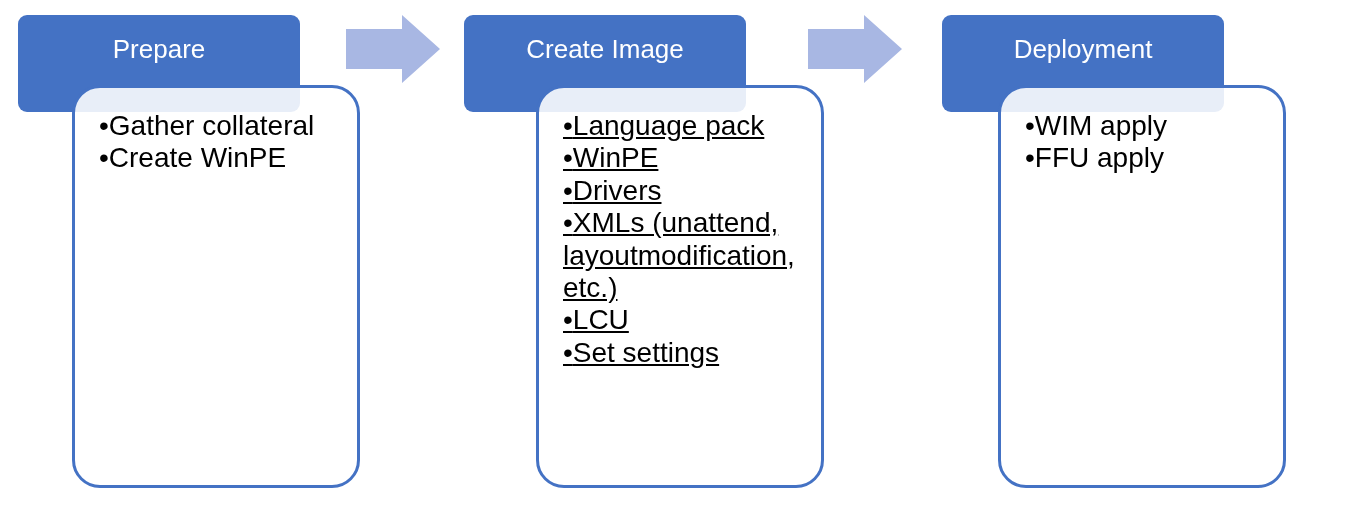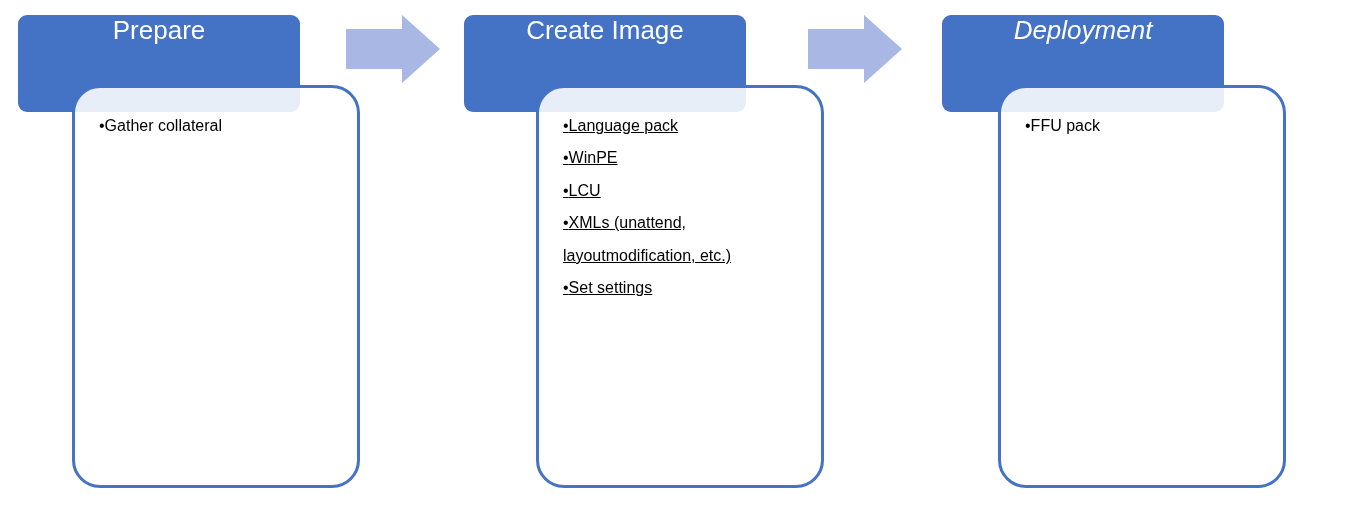--- a/index.html
+++ b/index.html
@@ -18,96 +18,100 @@
   }
   .canvas{position:absolute;left:0;top:0;width:1360px;height:515px;}
 
   .step-header{
     position:absolute;top:15px;width:282px;height:97px;
     background:var(--header-fill);
     border-radius:9px;
     color:var(--title-color);
     font-size:26px;line-height:30px;
     display:flex;justify-content:center;align-items:flex-start;
+    padding-top:19px;
     z-index:1;
   }
   .content-box{
     position:absolute;top:85px;width:288px;height:403px;
     background:var(--box-fill);
     border:3px solid var(--border-color);
     border-radius:28px;
     z-index:2;
   }
   .item-list{
     list-style:none;
     padding:22px 20px 0 24px;
-    font-size:16px;line-height:32.4px;
+    font-size:28px;line-height:32.4px;
     color:var(--body-color);
   }
   .item-list .item::before{content:"\2022";}
   .arrow{position:absolute;top:15px;width:94px;height:68px;z-index:0;}
   .arrow svg{display:block;width:94px;height:68px;}
   .arrow polygon{fill:var(--arrow-fill);}
 
   .pos-step1 .step-header{left:18px;}
   .pos-step1 .content-box{left:72px;}
   .pos-step2 .step-header{left:464px;}
   .pos-step2 .content-box{left:536px;text-decoration:underline;}
-  .pos-step3 .step-header{left:942px;font-style:italic;}
+  .pos-step3 .step-header{left:942px;}
   .pos-step3 .content-box{left:998px;}
   .pos-arrow1{left:346px;}
   .pos-arrow2{left:808px;}
 </style>
 </head>
 <body>
 
 <div class="canvas">
 
   <div class="step pos-step1">
     <div class="step-header">
       <span>Prepare</span>
     </div>
     <div class="content-box">
       <ul class="item-list">
           <li class="item">Gather collateral</li>
+          <li class="item">Create WinPE</li>
         </ul>
     </div>
   </div>
 
   <div class="arrow pos-arrow1">
     <svg viewBox="0 0 94 68" xmlns="http://www.w3.org/2000/svg">
       <polygon points="0,14 56,14 56,0 94,34 56,68 56,54 0,54"></polygon>
     </svg>
   </div>
 
   <div class="step pos-step2">
     <div class="step-header">
       <span>Create Image</span>
     </div>
     <div class="content-box">
       <ul class="item-list">
           <li class="item">Language pack</li>
           <li class="item">WinPE</li>
+          <li class="item">Drivers</li>
+          <li class="item">XMLs (unattend, layoutmodification, etc.)</li>
           <li class="item">LCU</li>
-          <li class="item">XMLs (unattend, layoutmodification, etc.)</li>
           <li class="item">Set settings</li>
         </ul>
     </div>
   </div>
 
   <div class="arrow pos-arrow2">
     <svg viewBox="0 0 94 68" xmlns="http://www.w3.org/2000/svg">
       <polygon points="0,14 56,14 56,0 94,34 56,68 56,54 0,54"></polygon>
     </svg>
   </div>
 
   <div class="step pos-step3">
     <div class="step-header">
       <span>Deployment</span>
     </div>
     <div class="content-box">
       <ul class="item-list">
-          <li class="item">FFU pack</li>
+          <li class="item">WIM apply</li>
+          <li class="item">FFU apply</li>
         </ul>
     </div>
   </div>
 
 </div>
 
 </body></html>

